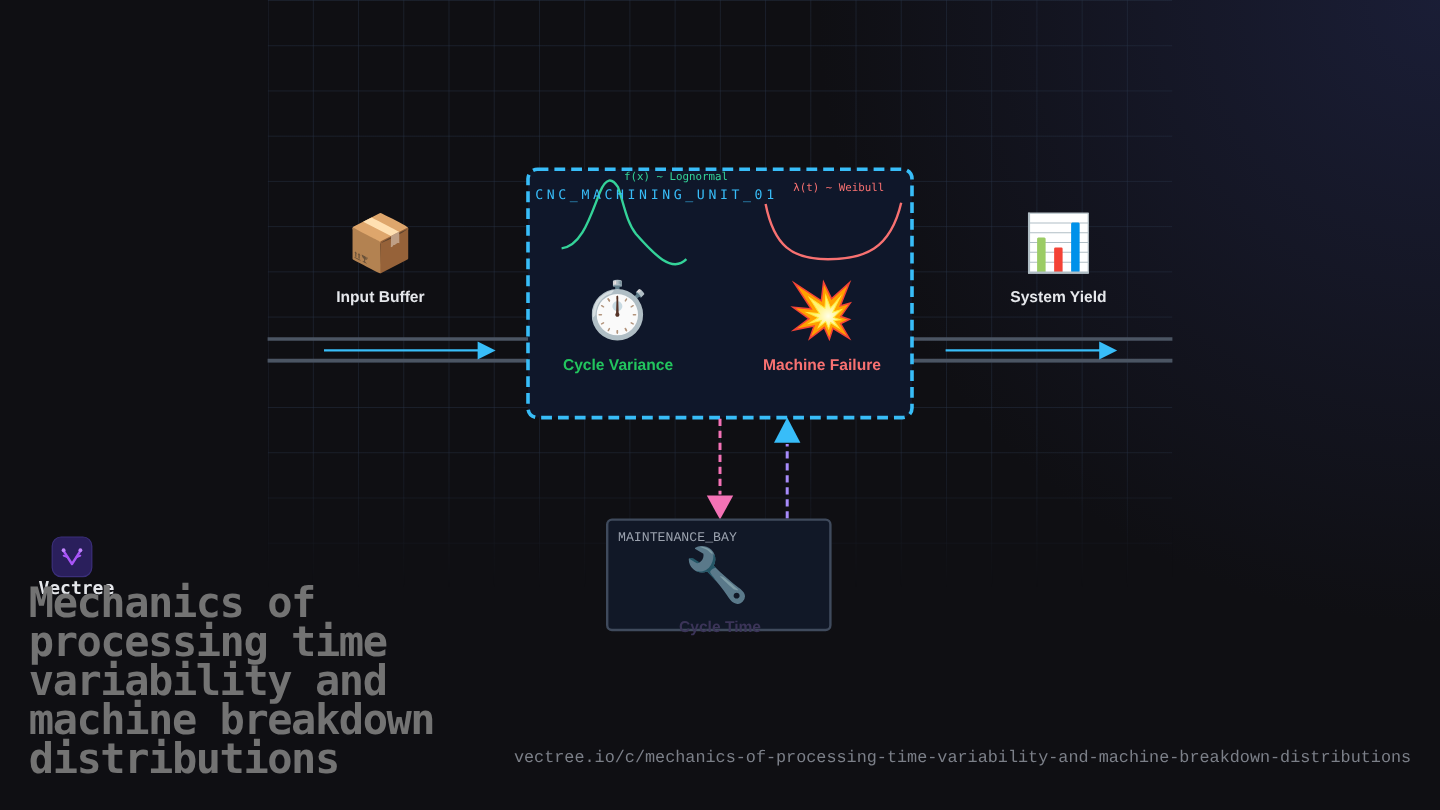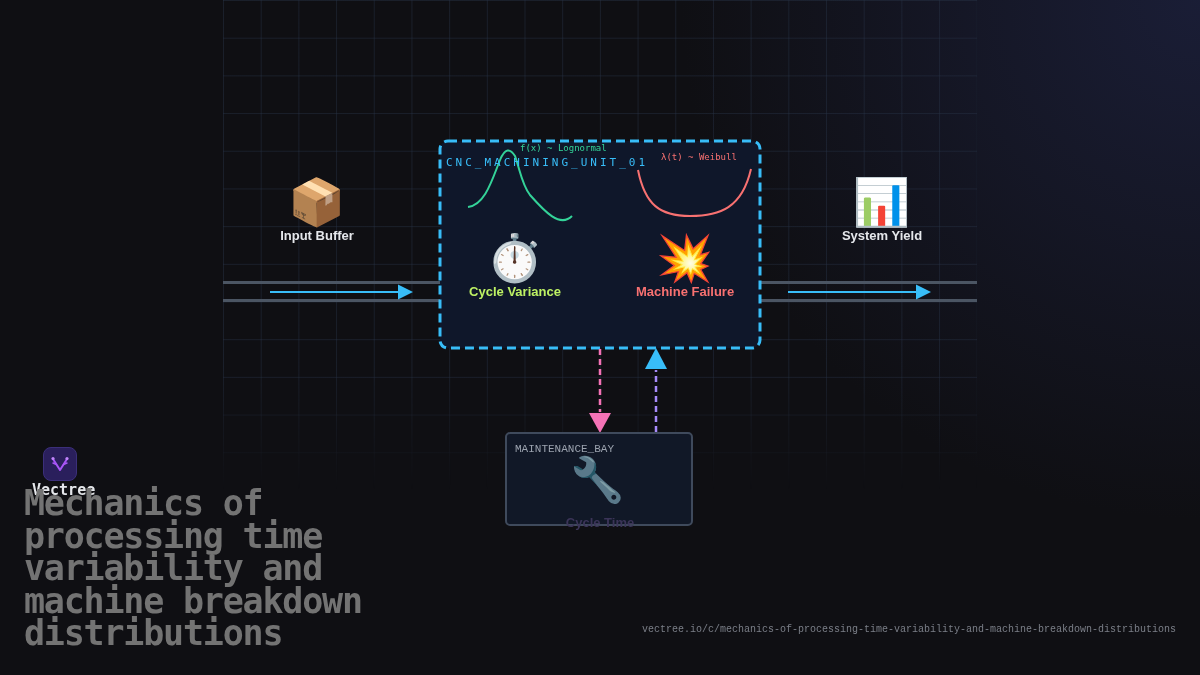--- a/index.html
+++ b/index.html
@@ -19,21 +19,21 @@
         linear-gradient(to bottom, rgba(40,52,72,0.45) 1px, transparent 1px);
       background-size: 37.7px 37.7px;
       -webkit-mask-image: linear-gradient(to bottom, #000 0%, #000 75%, transparent 100%);
       mask-image: linear-gradient(to bottom, #000 0%, #000 75%, transparent 100%);
     }
     svg.diagram { position: absolute; left: 0; top: 0; }
     .node {
       position: absolute; text-align: center; width: 160px;
     }
     .node .emoji { font-size: 46px; line-height: 52px; display: block; }
-    .node .label { font-size: 13px; font-weight: bold; color: #e5e7eb; display: block; margin-top: 0; }
+    .node .label { font-size: 13px; font-weight: bold; color: #e5e7eb; display: block; margin-top: 12px; }
     .unit-title {
       position: absolute; left: 446px; top: 156px;
       font-family: "DejaVu Sans Mono", monospace; font-size: 11px; letter-spacing: 3px;
       color: #38bdf8;
     }
     .annot {
       position: absolute; font-family: "DejaVu Sans Mono", monospace; font-size: 9px;
     }
     .maint-box {
       position: absolute; left: 505px; top: 432px; width: 188px; height: 94px;
@@ -61,21 +61,21 @@
       font-size: 15px; color: #e5e7eb;
     }
     .title {
       position: absolute; left: 24px; top: 487px; width: 420px;
       font-family: "DejaVu Sans Mono", monospace; font-weight: bold;
       font-size: 35px; line-height: 32.5px; color: #737373; letter-spacing: -1.2px;
       margin: 0;
     }
     .url {
       position: absolute; right: 24px; top: 624px;
-      font-family: "Liberation Mono", monospace; font-size: 10px; color: #7b7f88;
+      font-family: "Liberation Mono", monospace; font-size: 14px; color: #7b7f88;
     }
   </style>
 </head>
 <body>
 
 <div class="bg-glow"></div>
 <div class="grid"></div>
 
 <svg class="diagram" width="1200" height="675">
 
@@ -115,21 +115,21 @@
   <span class="emoji">📊</span>
   <span class="label">System Yield</span>
 </div>
 
 <div class="unit-title">CNC_MACHINING_UNIT_01</div>
 <div class="annot" style="left:520px; top:143px; color:#34d399;">f(x) ~ Lognormal</div>
 <div class="annot" style="left:661px; top:152px; color:#f87171;">λ(t) ~ Weibull</div>
 
 <div class="node" style="left:435px; top:232px;">
   <span class="emoji">⏱️</span>
-  <span class="label" style="color:#bef264;">Cycle Variance</span>
+  <span class="label" style="color:#22c55e;">Cycle Variance</span>
 </div>
 
 <div class="node" style="left:605px; top:232px;">
   <span class="emoji">💥</span>
   <span class="label" style="color:#f87171;">Machine Failure</span>
 </div>
 
 <div class="maint-box"></div>
 <div class="maint-title">MAINTENANCE_BAY</div>
 <div class="maint-icon">🔧</div>

